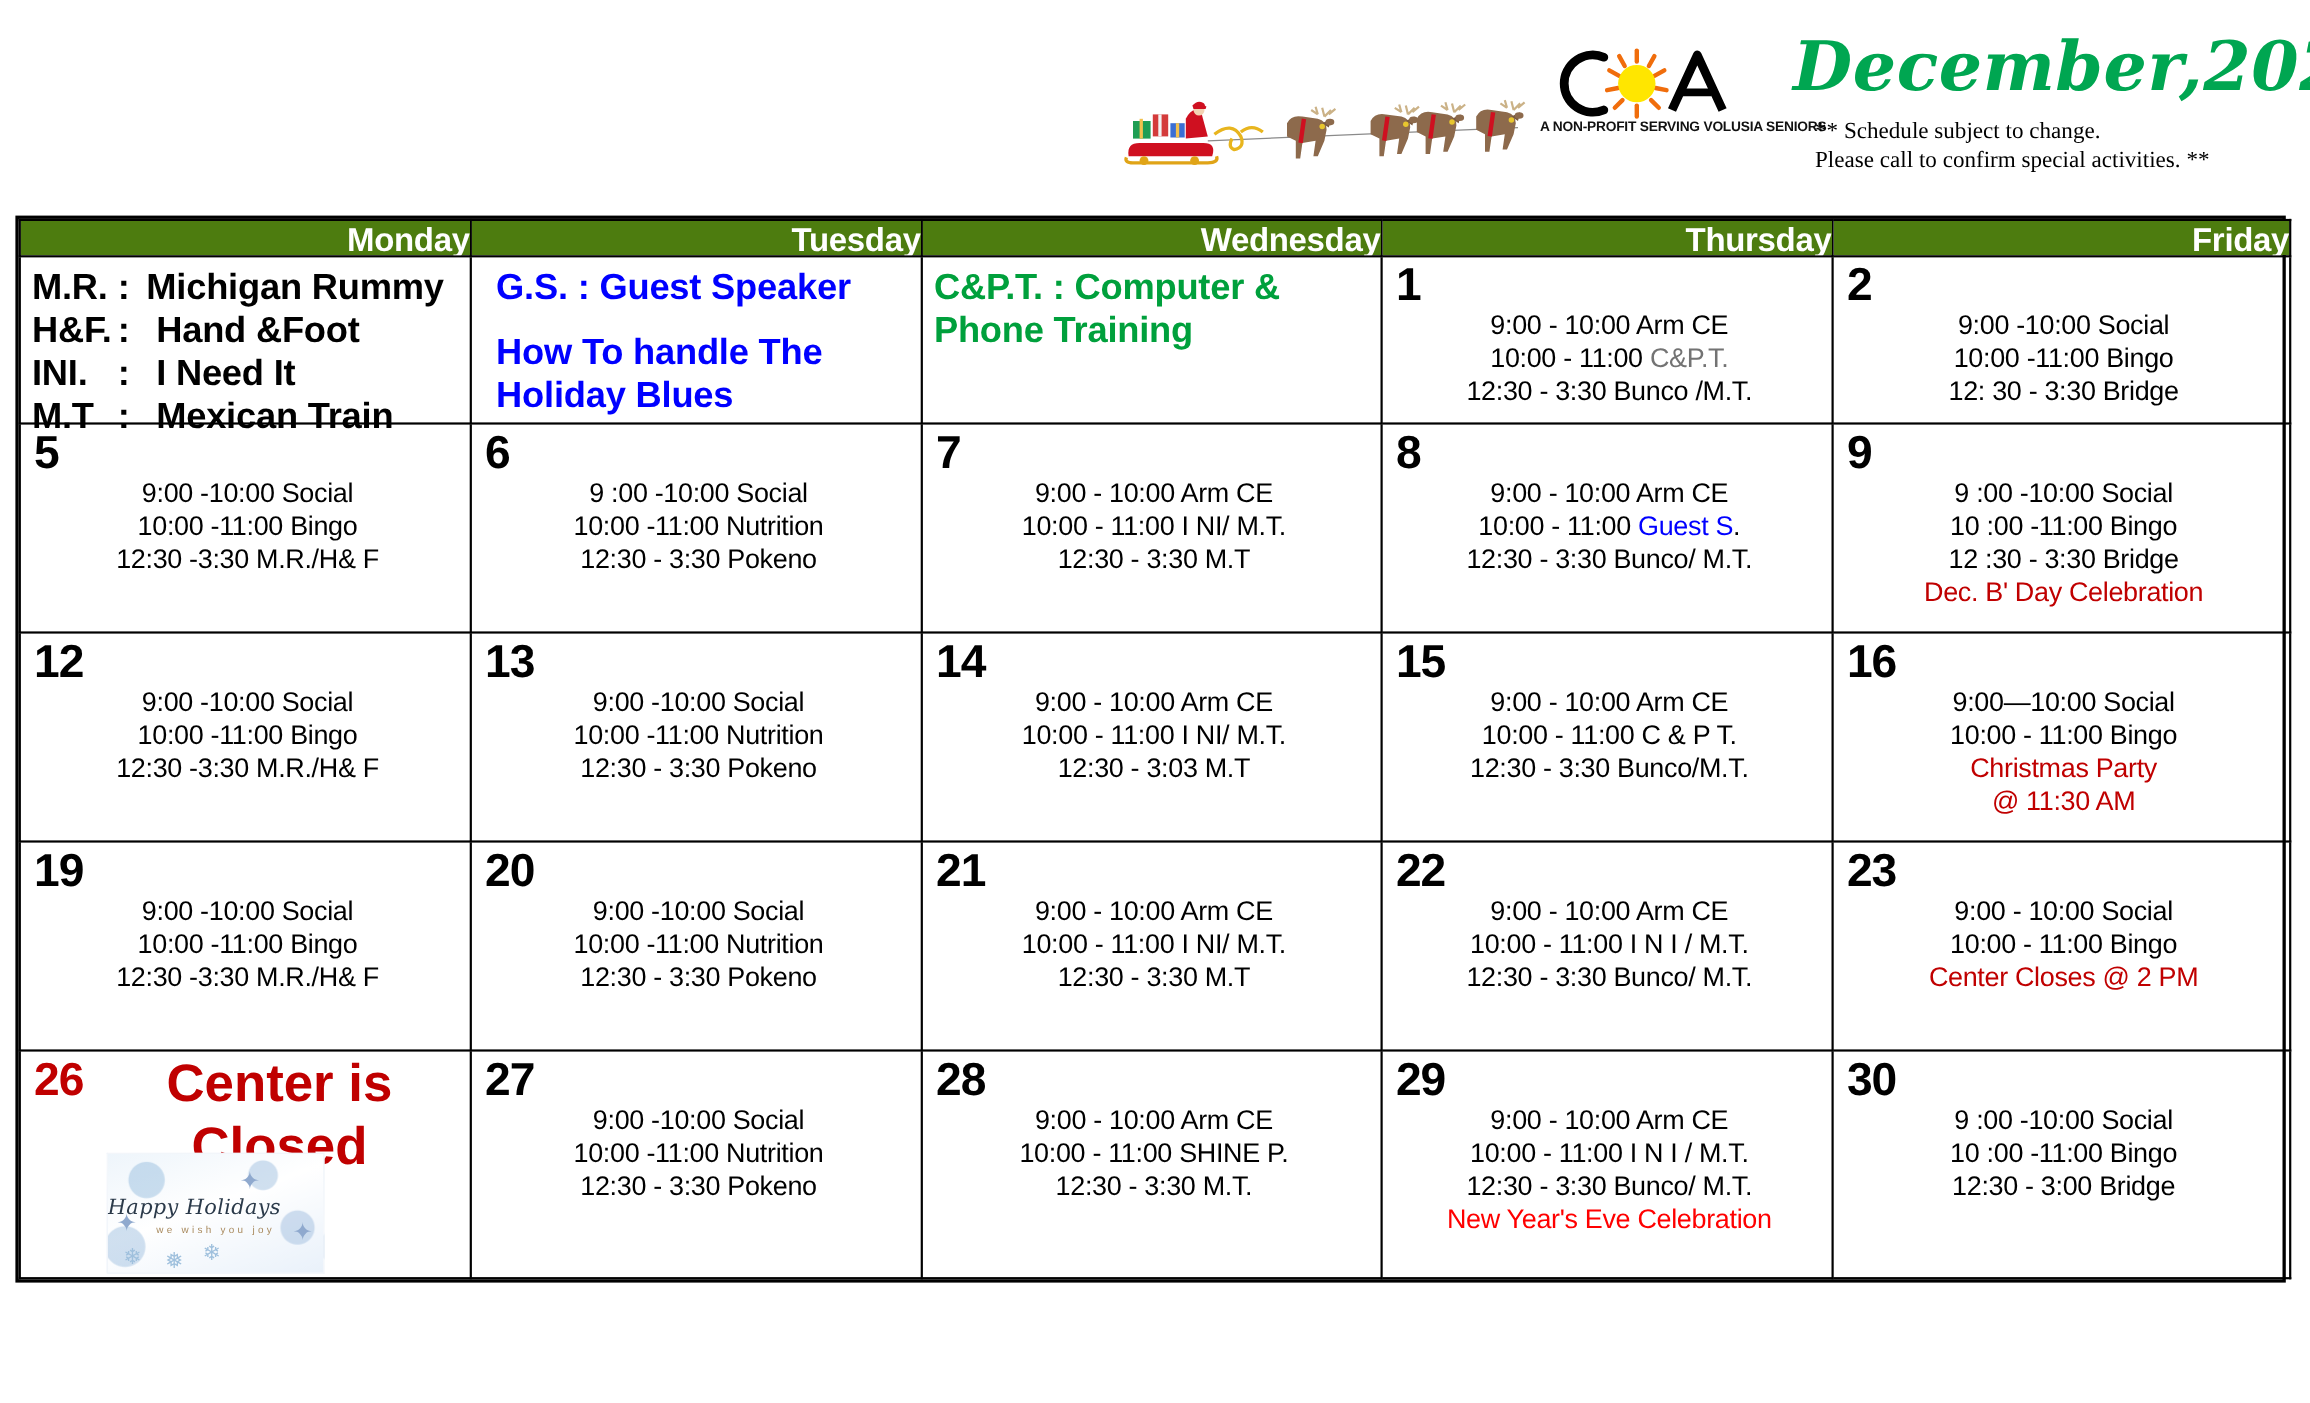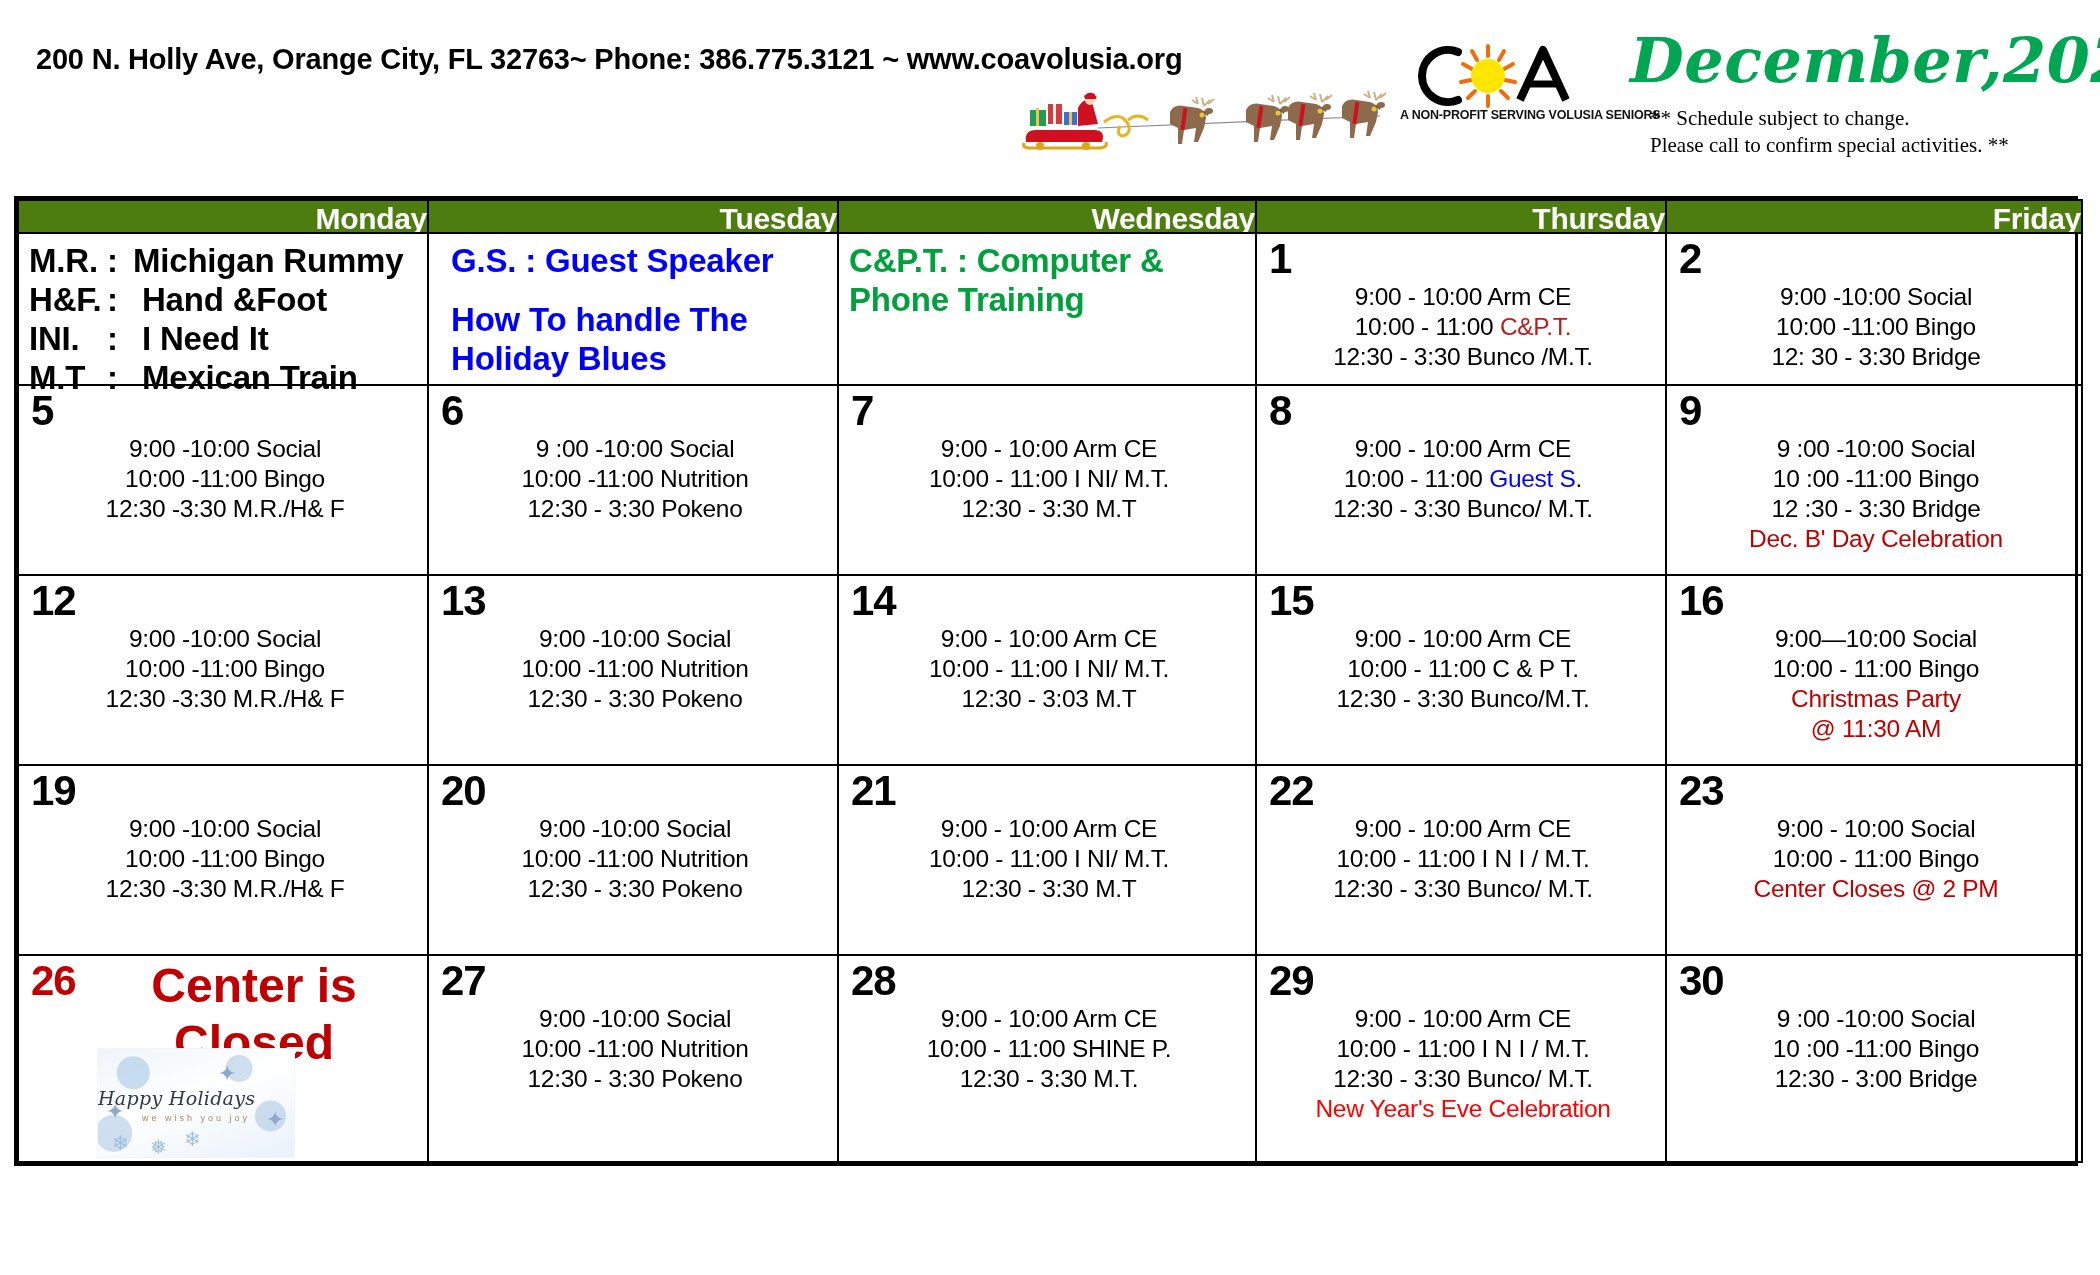--- a/index.html
+++ b/index.html
@@ -161,21 +161,21 @@
     font-size: 24.5px;
     font-weight: normal;
     line-height: 1.22;
     color: #000000;
     letter-spacing: -0.3px;
     white-space: nowrap;
   }
   .events .ev { display: block; }
   .ev .red { color: #c00000; }
   .ev .blue { color: #0000ff; }
-  .ev .green2 { color: #b91c1c; margin-top: 48px; }
+  .ev .green2 { color: #737373; margin-top: 48px; }
 
   
   .legend {
     margin-top: 2px;
     font-size: 33px;
     font-weight: bold;
     line-height: 1.18;
     color: #000000;
     text-align: left;
     white-space: nowrap;
@@ -247,21 +247,20 @@
     font-size: 22px;
     line-height: 1;
   }
 </style>
 </head>
 <body>
 
 <div class="header">
 
   <div class="header-left">
-    <div class="hl-line">200 N. Holly Ave,  Orange City, FL 32763~ Phone: 386.775.3121 ~ www.coavolusia.org</div>
   </div>
 
   <div class="sleigh">
     <svg width="370" height="80" viewBox="0 0 370 80" xmlns="http://www.w3.org/2000/svg">
 
       <path d="M78 56 L360 44" stroke="#8a8a8a" stroke-width="1.2" fill="none"></path>
 
       <path d="M6 70 Q4 58 16 58 L74 58 Q86 58 82 70 Z" fill="#cf1020"></path>
       <path d="M4 71 Q2 76 10 76 L78 76 Q88 76 86 70" stroke="#e0a417" stroke-width="3" fill="none"></path>
       <circle cx="20" cy="74" r="4" fill="#e0a417"></circle>

